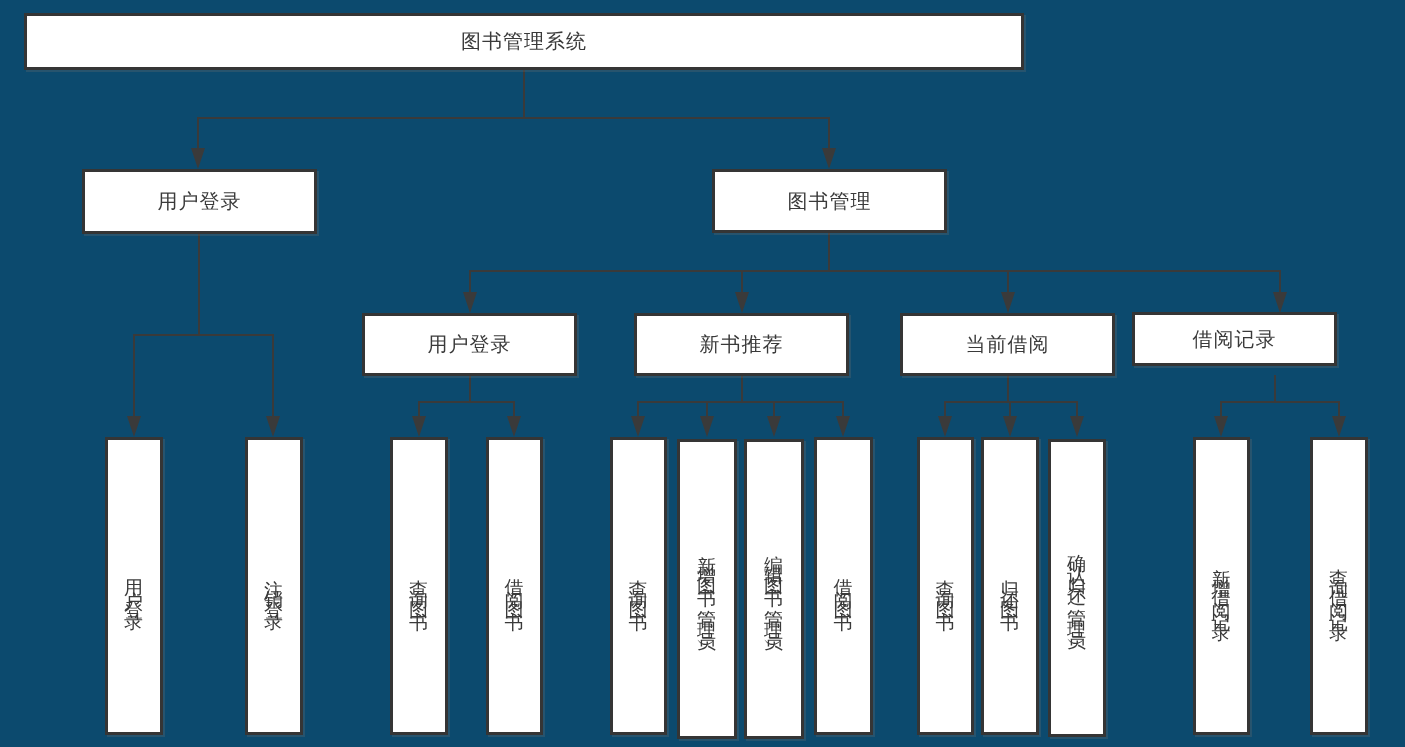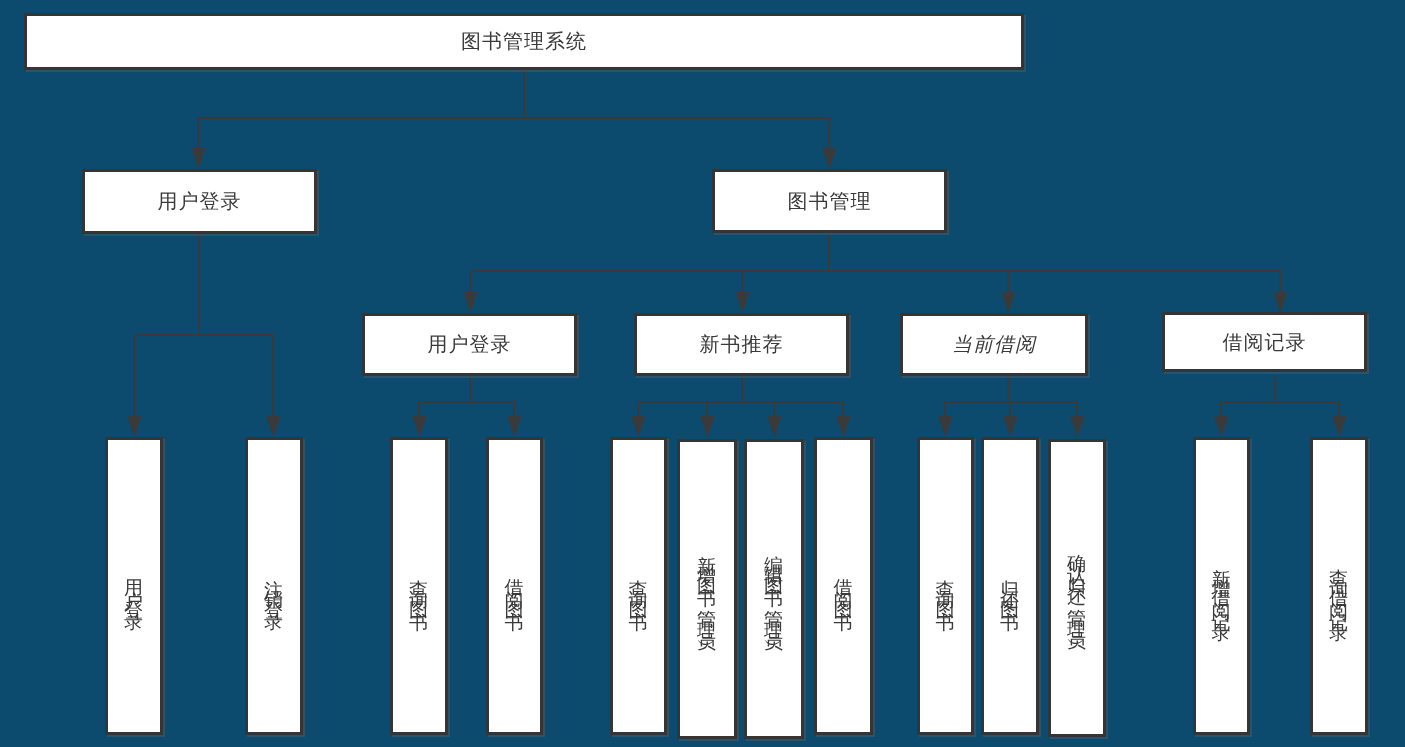--- a/index.html
+++ b/index.html
@@ -122,24 +122,24 @@
   <div class="node h" style="left:712px; top:169px; width:235px; height:64px;">
     <span>图书管理</span>
   </div>
 
   <div class="node h" style="left:362px; top:313px; width:215px; height:63px;">
     <span>用户登录</span>
   </div>
   <div class="node h" style="left:634px; top:313px; width:215px; height:63px;">
     <span>新书推荐</span>
   </div>
-  <div class="node h" style="left:900px; top:313px; width:188px; height:63px;font-style:italic;">
+  <div class="node h" style="left:900px; top:313px; width:215px; height:63px;">
     <span>当前借阅</span>
   </div>
-  <div class="node h" style="left:1162px; top:312px; width:205px; height:60px;">
+  <div class="node h" style="left:1132px; top:312px; width:205px; height:54px;">
     <span>借阅记录</span>
   </div>
 
   <div class="node v" style="left:105px; top:437px; width:58px; height:298px;">
     <span class="vtext">用户登录</span>
   </div>
   <div class="node v" style="left:245px; top:437px; width:58px; height:298px;">
     <span class="vtext">注销登录</span>
   </div>
 

